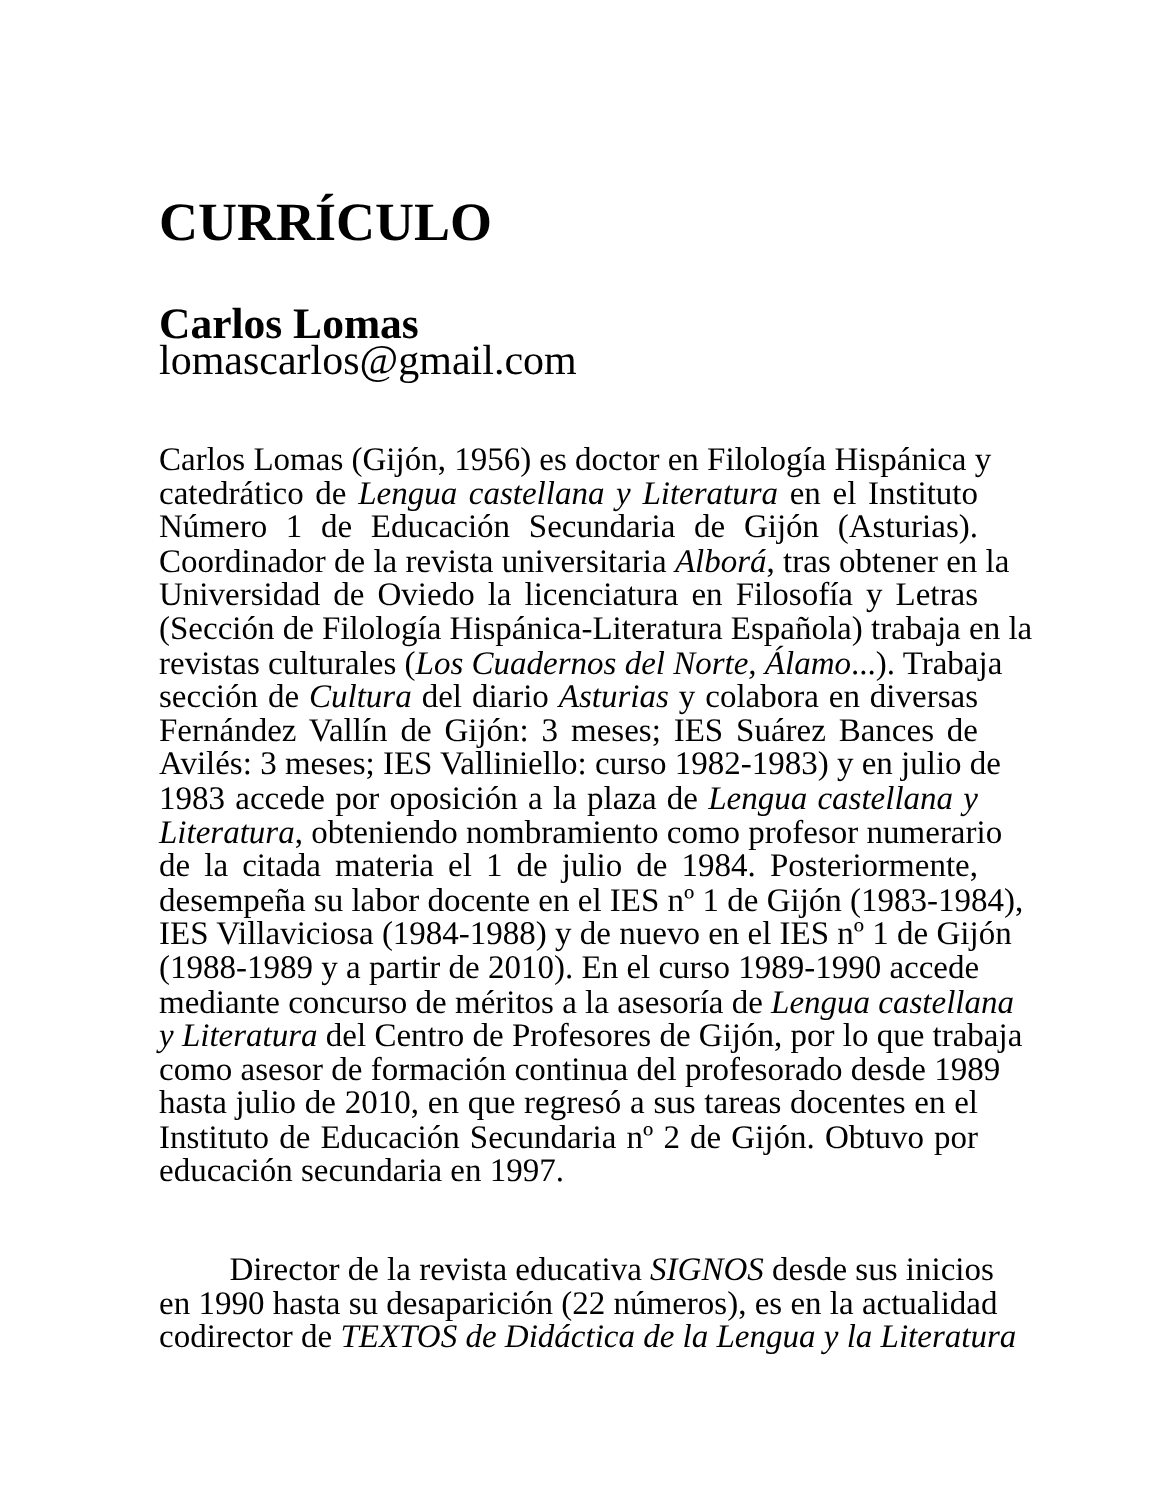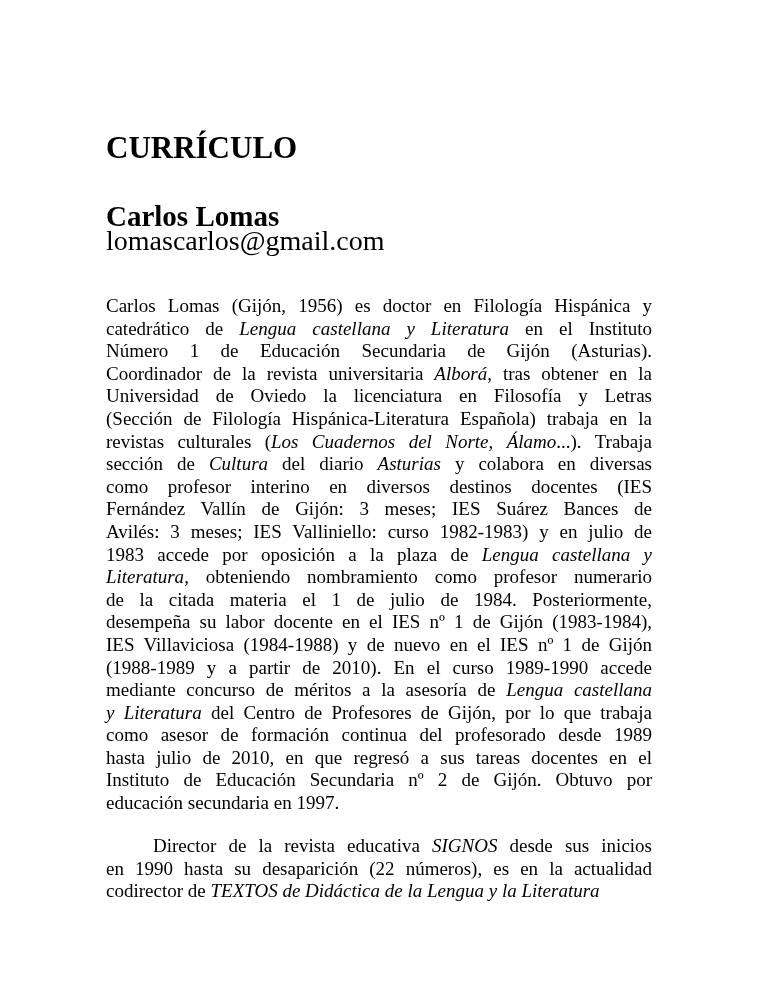--- a/index.html
+++ b/index.html
@@ -1,21 +1,21 @@
 <!DOCTYPE html>
 <html><head>
 <meta charset="utf-8">
 <style>
   html, body { margin: 0; padding: 0; background: #ffffff; }
   body { width: 768px; height: 994px; position: relative; overflow: hidden; }
   .page { position: absolute; left: 106px; top: 0; width: 546px; color: #000; font-family: "Liberation Serif", "DejaVu Serif", serif; }
-  .h1 { position: absolute; left: 0; top: 128px; font-size: 31px; font-weight: bold; line-height: 40px; white-space: nowrap; margin: 0; }
+  .h1 { position: absolute; left: 0; top: 128px; font-size: 36px; font-weight: bold; line-height: 40px; white-space: nowrap; margin: 0; }
   .h2 { position: absolute; left: 0; top: 196px; font-size: 29px; font-weight: bold; line-height: 40px; white-space: nowrap; margin: 0; }
   .email { position: absolute; left: 0; top: 229px; font-size: 28px; line-height: 24px; white-space: nowrap; }
-  .para { position: absolute; left: 0; width: 546px; font-size: 19px; font-family: Liberation Serif, serif; }
+  .para { position: absolute; left: 0; width: 546px; font-size: 22px; font-family: Liberation Serif, serif; }
   .para .ln { display: block; height: 22.6px; line-height: 22.6px; white-space: nowrap; text-align: justify; text-align-last: justify; }
   .para .ln.last { text-align-last: left; }
   .para .ln.indent { padding-left: 47px; }
   .p1 { top: 295px; }
   .p2 { top: 835px; }
   i { font-style: italic; }
 </style>
 </head>
 <body>
 
@@ -26,21 +26,20 @@
 
   <div class="para p1">
       <span class="ln"><span>Carlos Lomas (Gijón, 1956) es doctor en Filología Hispánica y</span></span>
       <span class="ln"><span>catedrático de </span><i>Lengua castellana y Literatura</i><span> en el Instituto</span></span>
       <span class="ln"><span>Número 1 de Educación Secundaria de Gijón (Asturias).</span></span>
       <span class="ln"><span>Coordinador de la revista universitaria </span><i>Alborá</i><span>, tras obtener en la</span></span>
       <span class="ln"><span>Universidad de Oviedo la licenciatura en Filosofía y Letras</span></span>
       <span class="ln"><span>(Sección de Filología Hispánica-Literatura Española) trabaja en la</span></span>
       <span class="ln"><span>revistas culturales (</span><i>Los Cuadernos del Norte, Álamo</i><span>...). Trabaja</span></span>
       <span class="ln"><span>sección de </span><i>Cultura</i><span> del diario </span><i>Asturias</i><span> y colabora en diversas</span></span>
-      <span class="ln"><span>como profesor interino en diversos destinos docentes (IES</span></span>
       <span class="ln"><span>Fernández Vallín de Gijón: 3 meses; IES Suárez Bances de</span></span>
       <span class="ln"><span>Avilés: 3 meses; IES Valliniello: curso 1982-1983) y en julio de</span></span>
       <span class="ln"><span>1983 accede por oposición a la plaza de </span><i>Lengua castellana y</i></span>
       <span class="ln"><i>Literatura</i><span>, obteniendo nombramiento como profesor numerario</span></span>
       <span class="ln"><span>de la citada materia el 1 de julio de 1984. Posteriormente,</span></span>
       <span class="ln"><span>desempeña su labor docente en el IES nº 1 de Gijón (1983-1984),</span></span>
       <span class="ln"><span>IES Villaviciosa (1984-1988) y de nuevo en el IES nº 1 de Gijón</span></span>
       <span class="ln"><span>(1988-1989 y a partir de 2010). En el curso 1989-1990 accede</span></span>
       <span class="ln"><span>mediante concurso de méritos a la asesoría de </span><i>Lengua castellana</i></span>
       <span class="ln"><i>y Literatura</i><span> del Centro de Profesores de Gijón, por lo que trabaja</span></span>

